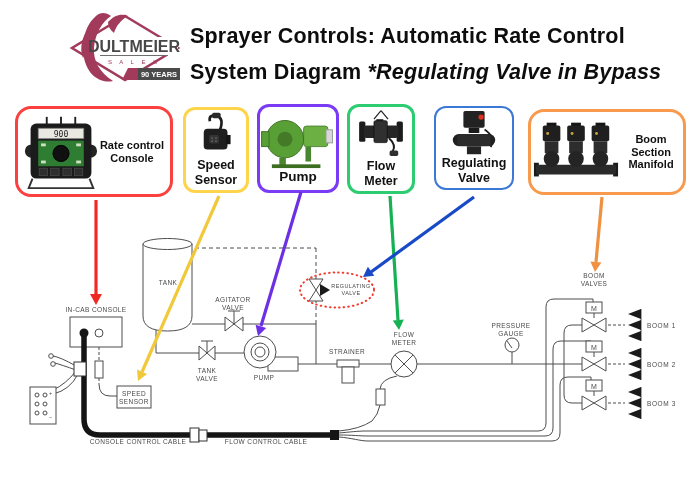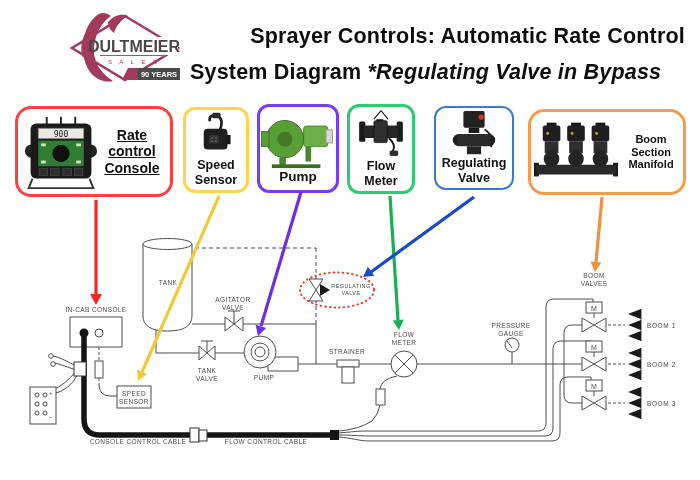--- a/index.html
+++ b/index.html
@@ -3,21 +3,21 @@
 <meta charset="utf-8">
 <style>
   html,body{margin:0;padding:0;}
   body{
     width:700px;height:480px;position:relative;background:#ffffff;
     font-family:"Liberation Sans",sans-serif;overflow:hidden;
   }
   
   .logo{position:absolute;left:62px;top:8px;width:126px;height:82px;}
   .title{position:absolute;left:190px;top:21px;width:495px;color:#0d0d0d;}
-  .title .l1{font-size:21.5px;font-weight:700;line-height:30px;letter-spacing:0.2px;text-align:right;}
+  .title .l1{font-size:21.5px;font-weight:700;line-height:30px;letter-spacing:0.2px;}
   .title .l2{font-size:21.5px;font-weight:700;line-height:30px;letter-spacing:0.2px;margin-top:6px;}
   .title .l2 .it{font-style:italic;}
   
   .cbox{position:absolute;background:#fff;box-sizing:border-box;display:flex;align-items:center;justify-content:center;}
   .cbox .lbl{font-weight:700;color:#111;text-align:center;line-height:1.18;}
   .col{flex-direction:column;}
   
   .dlabel{position:absolute;font-size:6.5px;line-height:7.5px;letter-spacing:0.4px;color:#4a4a4a;
           white-space:pre-line;text-align:center;transform:translateX(-50%);}
   .dlabel-left{position:absolute;font-size:6.5px;line-height:7.5px;letter-spacing:0.6px;color:#4a4a4a;white-space:nowrap;}
@@ -64,21 +64,21 @@
     <circle cx="40" cy="41.5" r="8.5" fill="#101010" stroke="#000"></circle>
     <rect x="19" y="31" width="5" height="3" fill="#cfe0c2"></rect>
       <rect x="56" y="31" width="5" height="3" fill="#cfe0c2"></rect>
     <rect x="19" y="49" width="5" height="3" fill="#cfe0c2"></rect>
       <rect x="56" y="49" width="5" height="3" fill="#cfe0c2"></rect>
     <rect x="17" y="57" width="9" height="8" fill="#2e2e2e" stroke="#555" stroke-width="0.6"></rect>
     <rect x="29" y="57" width="9" height="8" fill="#2e2e2e" stroke="#555" stroke-width="0.6"></rect>
     <rect x="42" y="57" width="9" height="8" fill="#2e2e2e" stroke="#555" stroke-width="0.6"></rect>
     <rect x="54" y="57" width="9" height="8" fill="#2e2e2e" stroke="#555" stroke-width="0.6"></rect>
   </svg>
-  <div class="lbl" style="font-size:14px;width:66px;text-decoration:underline;">Rate control Console</div>
+  <div class="lbl" style="font-size:11px;width:66px;">Rate control Console</div>
 </div>
 
 <div class="cbox col" style="left:183px;top:107px;width:66px;height:86px;border:3px solid #ffd44d;border-radius:12px;">
   <svg width="48" height="46" viewBox="0 0 50 60">
     <path d="M30,24 Q36,8 26,5 Q15,3 17,12" fill="none" stroke="#1d1d1d" stroke-width="3.5"></path>
     <rect x="20" y="1" width="11" height="7" rx="2" fill="#2a2a2a"></rect>
     <rect x="9" y="22" width="31" height="27" rx="5" fill="#1f1f1f"></rect>
     <rect x="16" y="30" width="13" height="11" rx="2" fill="#343434"></rect>
     <circle cx="20" cy="34" r="1.2" fill="#666"></circle>
       <circle cx="25" cy="34" r="1.2" fill="#666"></circle>

